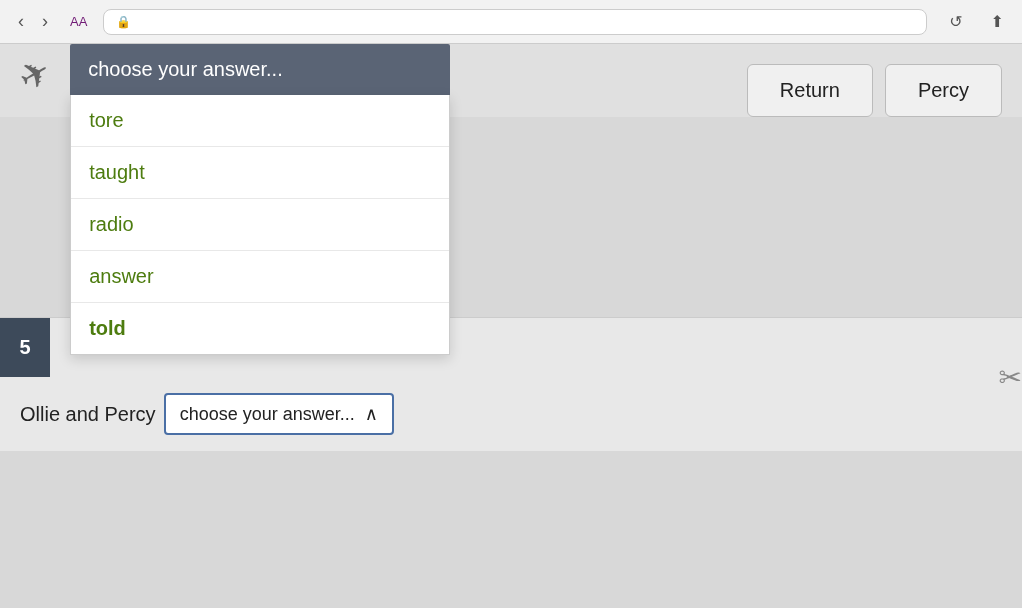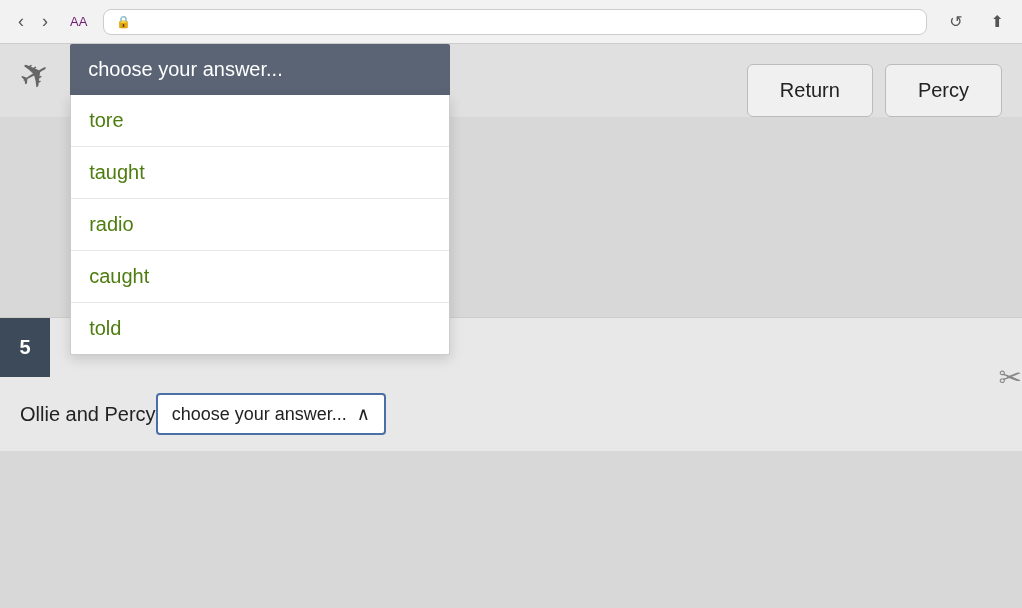--- a/index.html
+++ b/index.html
@@ -127,20 +127,21 @@
     .dropdown-item {
       padding: 14px 18px;
       font-size: 20px;
       color: #4d7c0f;
       cursor: pointer;
       border-bottom: 1px solid #e8e8e8;
     }
 
     .dropdown-item:last-child {
       border-bottom: none;
+      font-weight: bold;
     }
 
     
     .action-buttons {
       display: flex;
       gap: 12px;
       margin-top: 20px;
       margin-left: auto;
       border-radius: 8px;
     }
@@ -188,20 +189,21 @@
     }
 
     
     .sentence-row {
       background: #e8e8e8;
       padding: 16px 20px;
       font-size: 20px;
       color: #222;
       display: flex;
       align-items: center;
+      gap: 8px;
       flex-wrap: wrap;
     }
 
     .inline-select {
       border: 2px solid #4a6fa5;
       border-radius: 4px;
       padding: 8px 14px;
       font-size: 18px;
       background: #fff;
       cursor: pointer;
@@ -264,21 +266,21 @@
         <div class="dropdown-item">
           <span>tore</span>
         </div>
         <div class="dropdown-item">
           <span>taught</span>
         </div>
         <div class="dropdown-item">
           <span>radio</span>
         </div>
         <div class="dropdown-item">
-          <span>caught</span>
+          <span>answer</span>
         </div>
         <div class="dropdown-item">
           <span>told</span>
         </div>
       </div>
     </div>
 
     <div class="action-buttons">
       <button class="action-btn">Return</button>
       <button class="action-btn">Percy</button>

